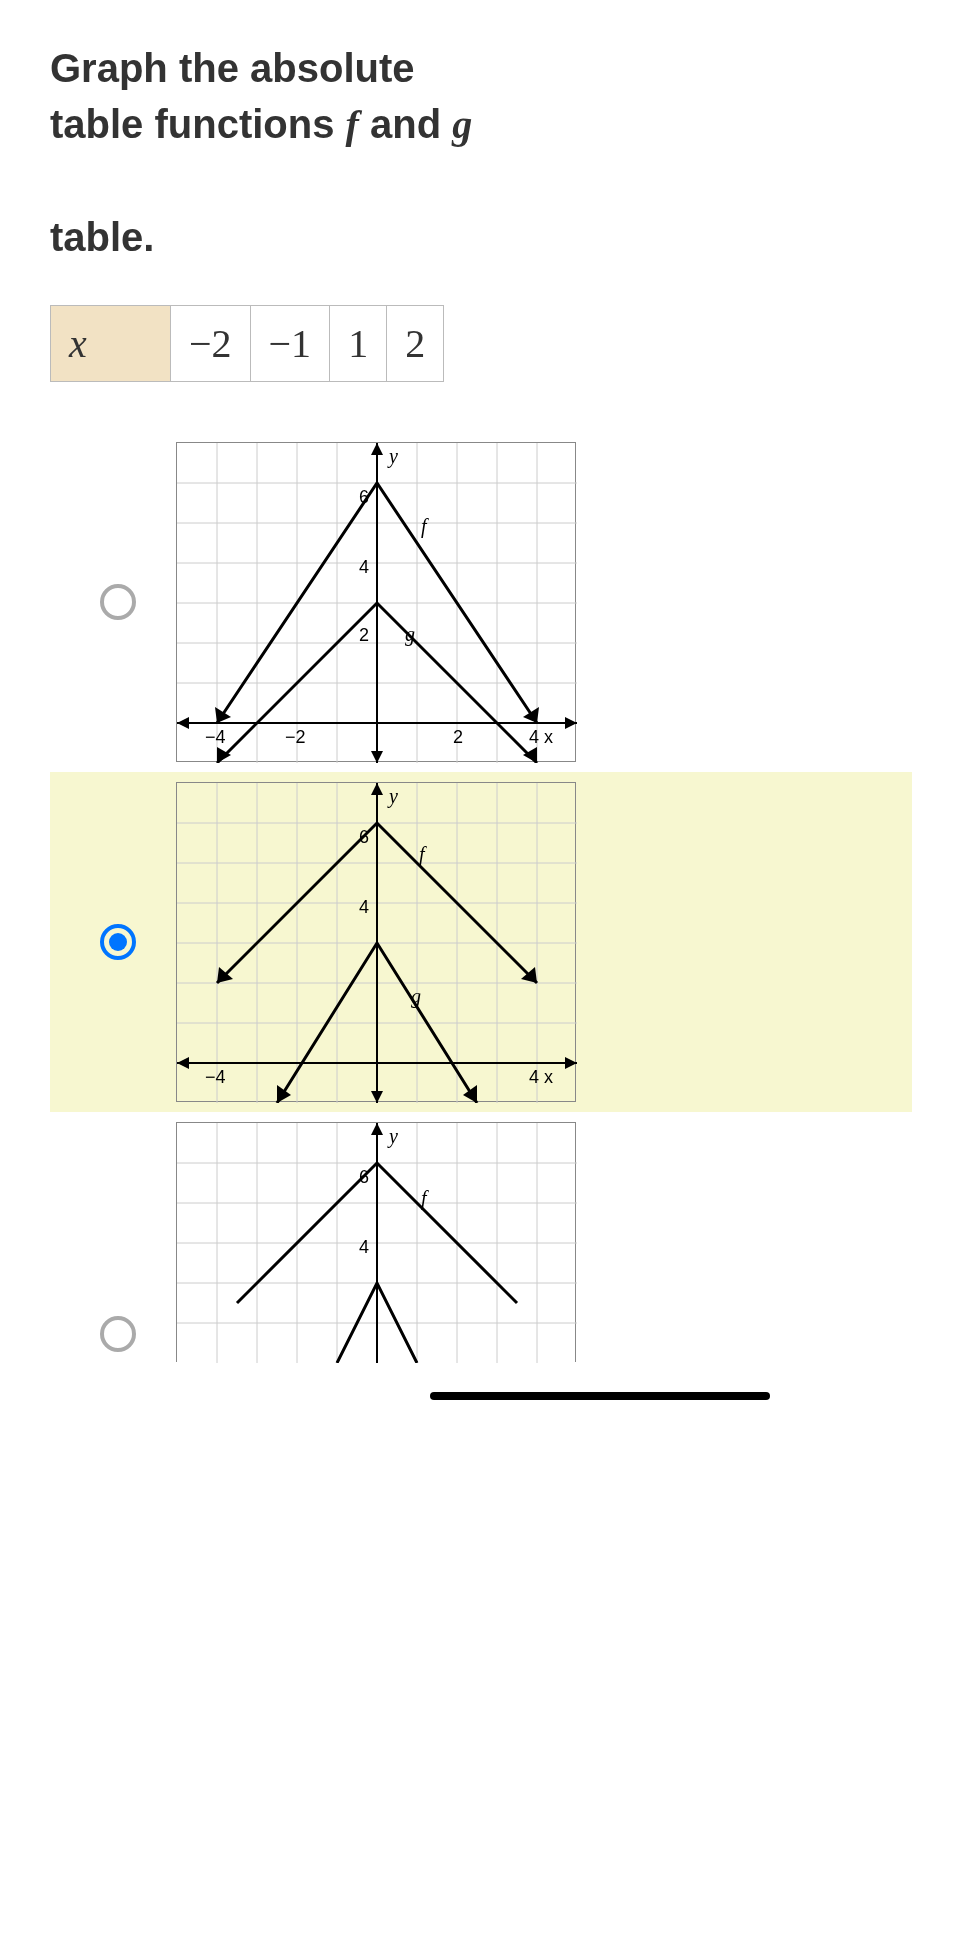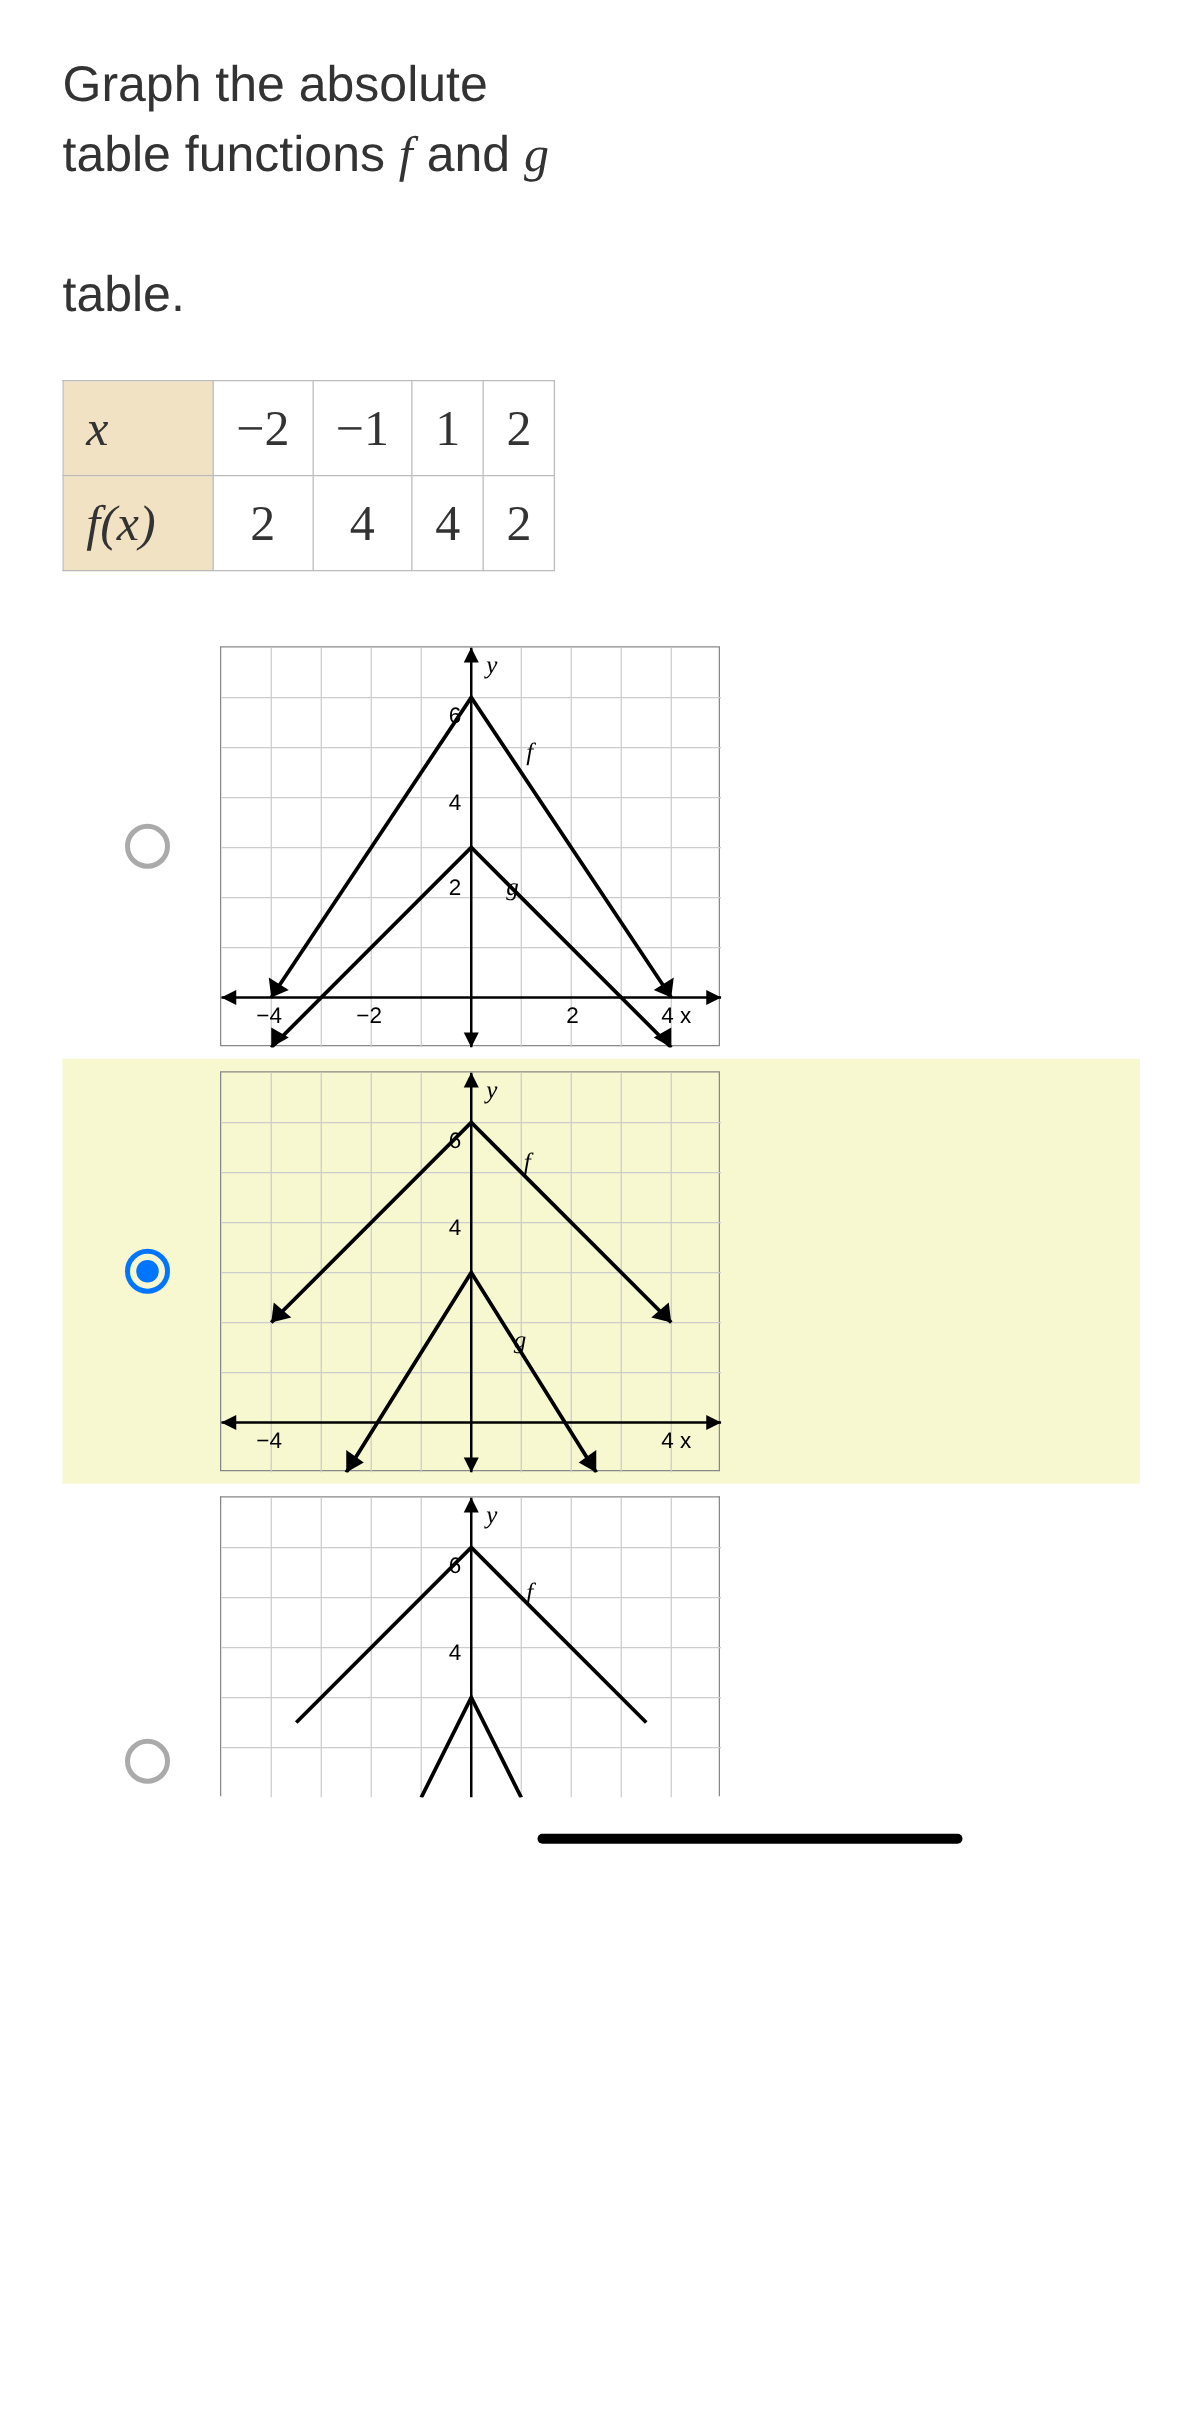--- a/index.html
+++ b/index.html
@@ -7,21 +7,21 @@
     font-family: Arial, Helvetica, sans-serif;
     background: #fff;
     width: 962px;
     padding: 40px 50px;
     color: #333;
   }
   .prompt {
     font-size: 40px;
     line-height: 1.4;
     margin-bottom: 40px;
-    font-weight: 400;
+    font-weight: 700;
   }
   .math-i { font-style: italic; font-family: 'Times New Roman', serif; }
   
   table.data {
     border-collapse: collapse;
     margin-bottom: 50px;
     font-size: 40px;
   }
   table.data td, table.data th {
     border: 1px solid #bbb;
@@ -100,27 +100,20 @@
   <span>table.</span>
 </div>
 
 <table class="data">
   <tbody>
       <tr>
     <th class="hdr"><span class="math-i">x</span></th>
     <td>−2</td>
     <td>−1</td>
     <td>1</td>
-    <td>2</td>
-  </tr>
-  <tr>
-    <th class="hdr"><span class="math-i">f(x)</span></th>
-    <td>2</td>
-    <td>4</td>
-    <td>4</td>
     <td>2</td>
   </tr>
 </tbody>
   </table>
 
 <div class="answer-row">
   <div class="radio"></div>
   <div class="graph">
     <svg viewBox="0 0 400 320" width="400" height="320">
 

